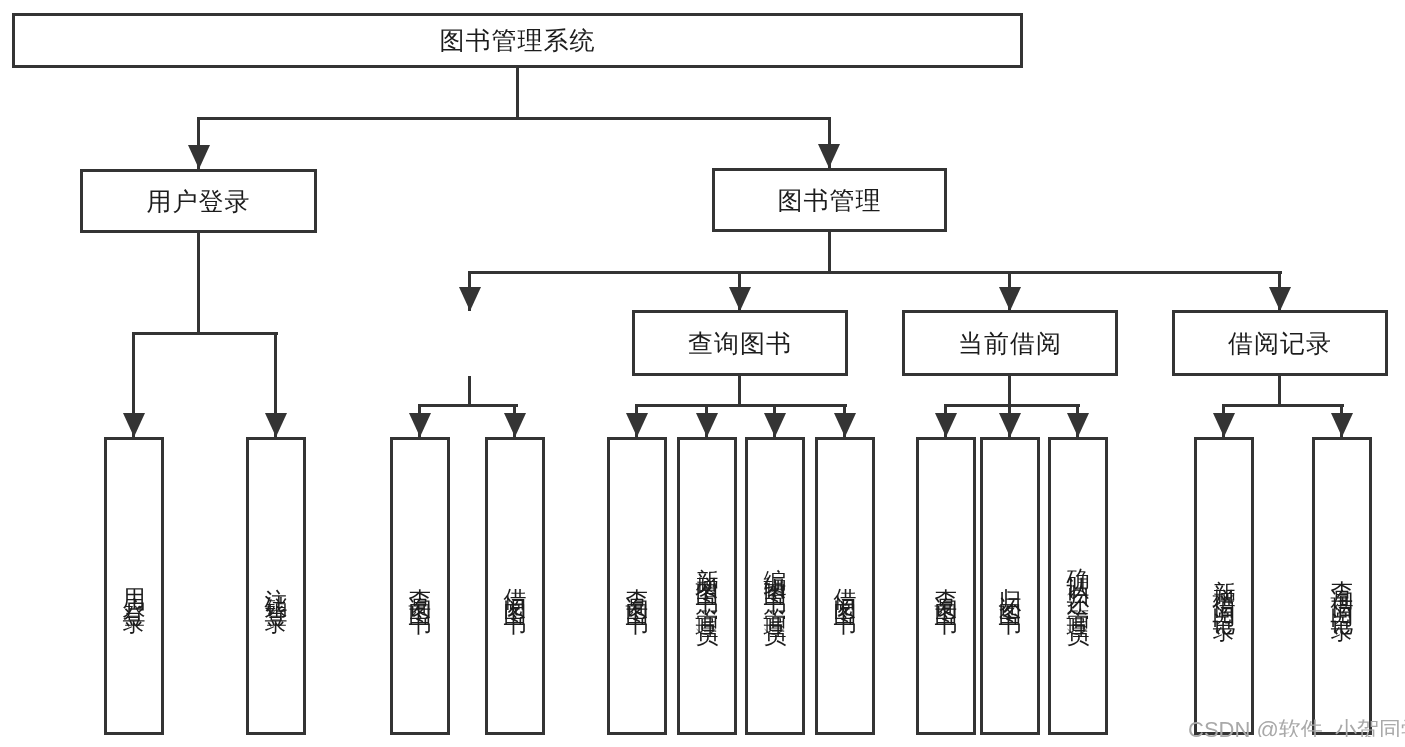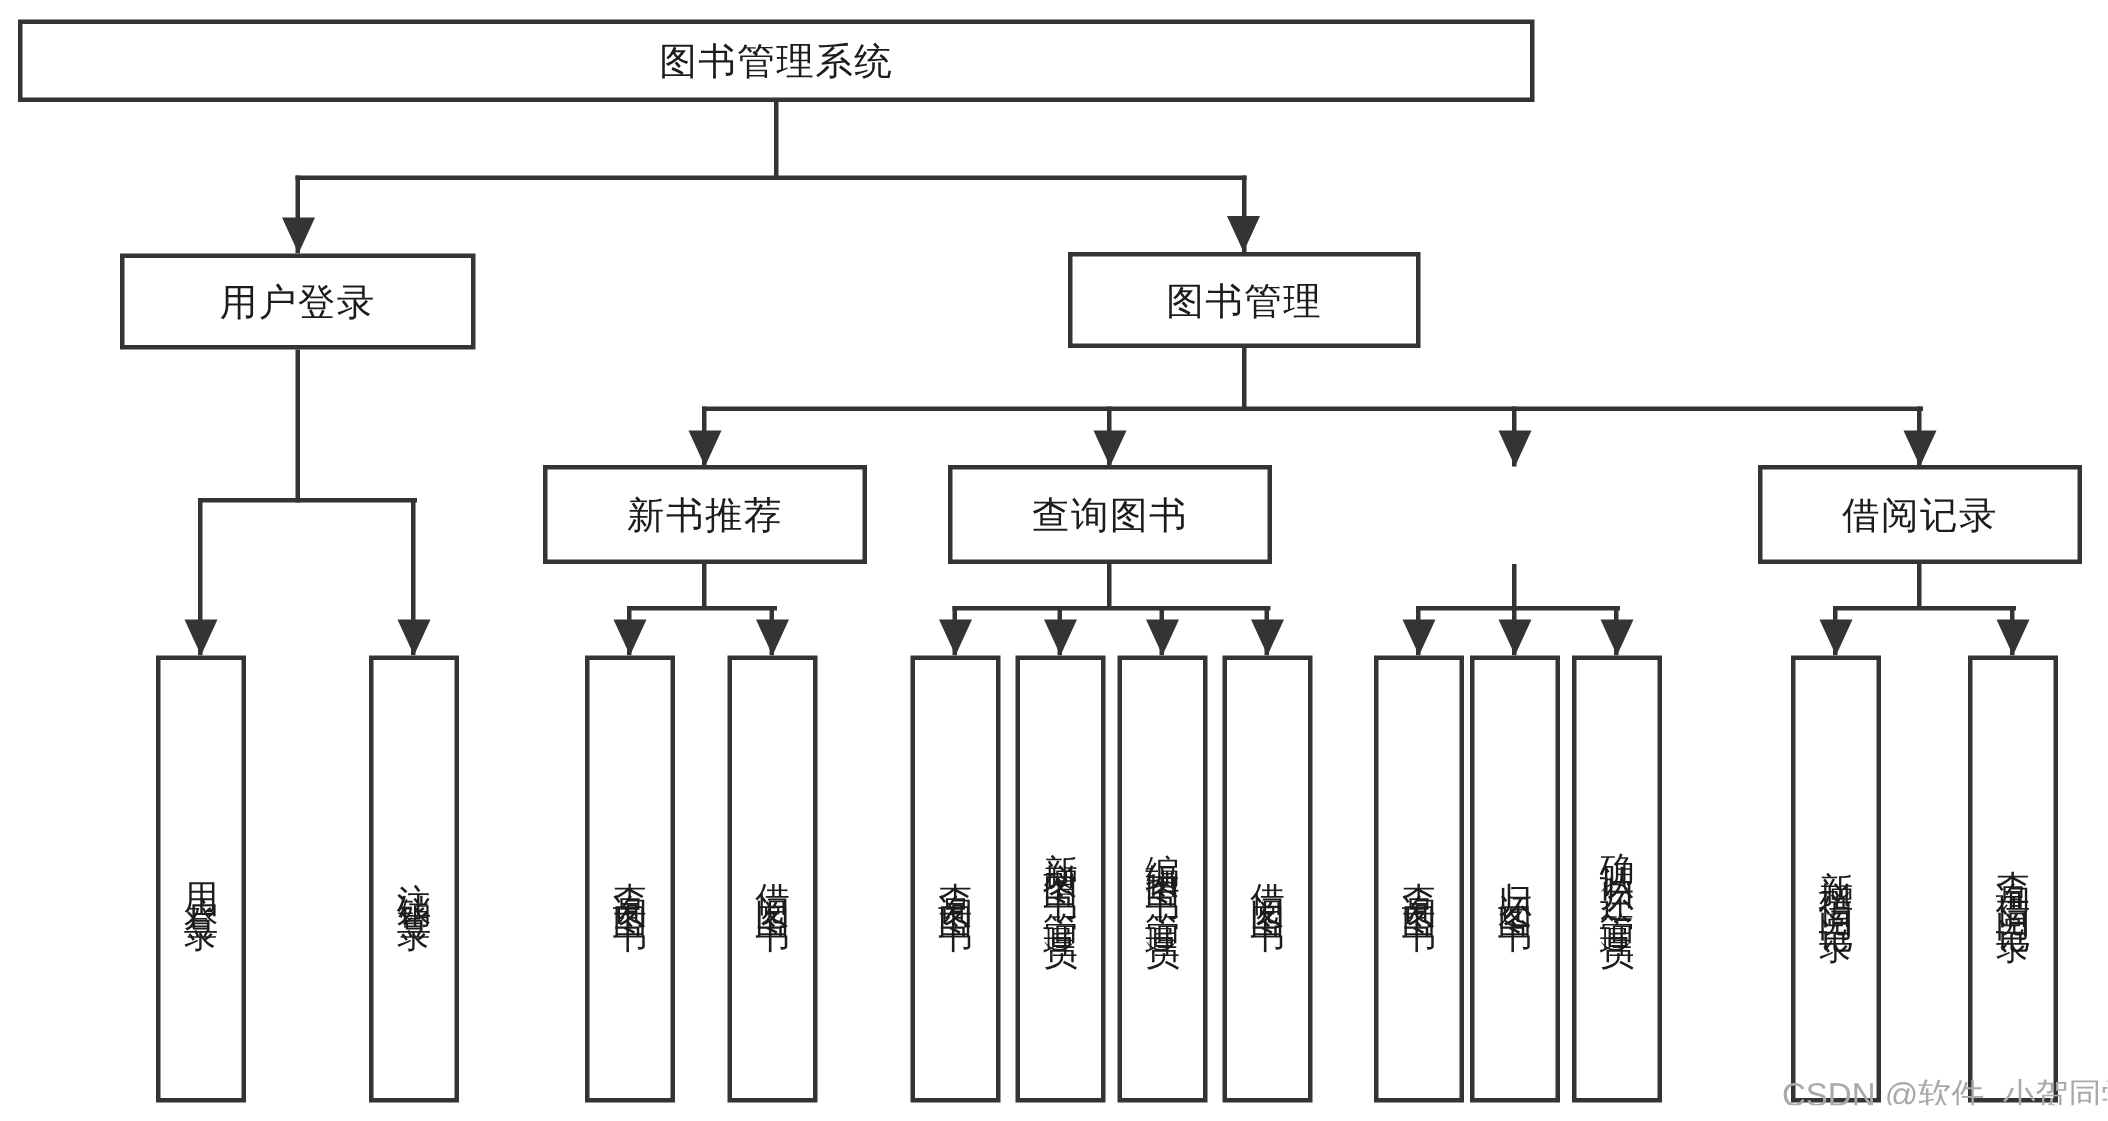--- a/index.html
+++ b/index.html
@@ -75,22 +75,22 @@
   <div class="hline" style="left:468px;top:271px;width:814px"></div>
   <div class="vline" style="left:468px;top:271px;height:40px"></div>
   <div class="vline" style="left:738px;top:271px;height:40px"></div>
   <div class="vline" style="left:1008px;top:271px;height:40px"></div>
   <div class="vline" style="left:1278px;top:271px;height:40px"></div>
   <div class="arrow" style="left:459px;top:287px"></div>
   <div class="arrow" style="left:729px;top:287px"></div>
   <div class="arrow" style="left:999px;top:287px"></div>
   <div class="arrow" style="left:1269px;top:287px"></div>
 
-  <div class="box h" style="left:362px;top:310px;width:216px;height:66px">新书推荐</div>
   <div class="box h" style="left:632px;top:310px;width:216px;height:66px">查询图书</div>
+  <div class="box h" style="left:902px;top:310px;width:216px;height:66px">当前借阅</div>
   <div class="box h" style="left:1172px;top:310px;width:216px;height:66px">借阅记录</div>
 
   <div class="vline" style="left:468px;top:376px;height:30px"></div>
   <div class="hline" style="left:418px;top:404px;width:100px"></div>
   <div class="vline" style="left:418px;top:404px;height:33px"></div>
   <div class="vline" style="left:513px;top:404px;height:33px"></div>
   <div class="arrow" style="left:409px;top:413px"></div>
   <div class="arrow" style="left:504px;top:413px"></div>
 
   <div class="vline" style="left:738px;top:376px;height:30px"></div>

